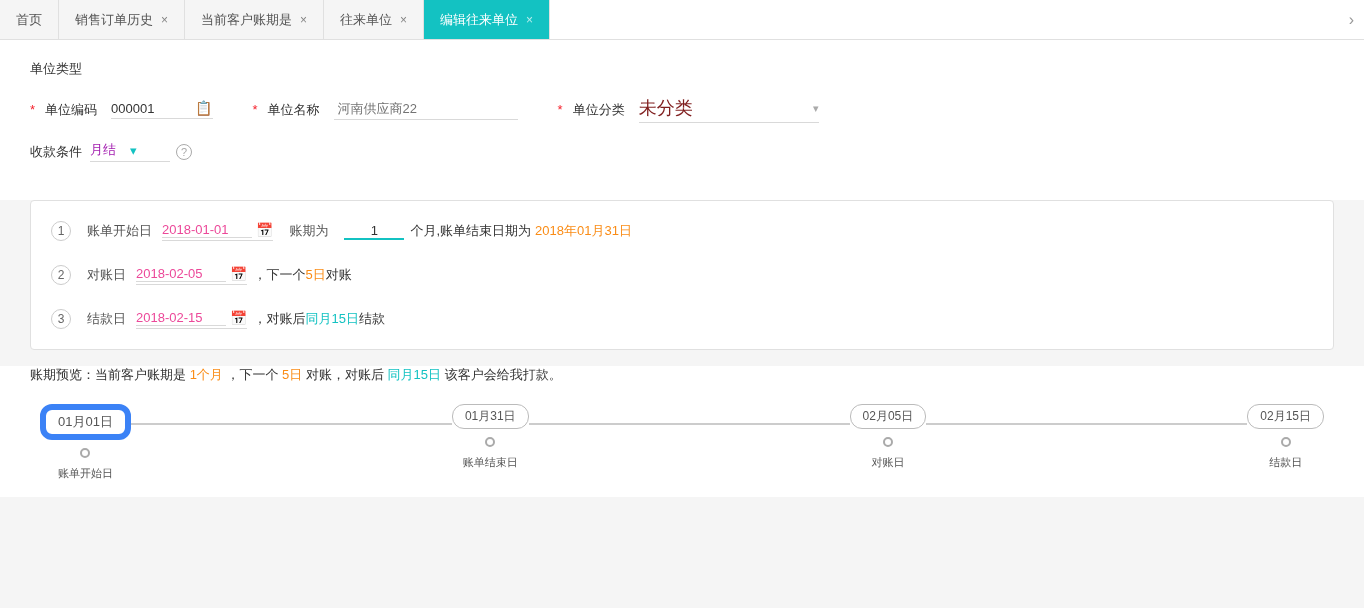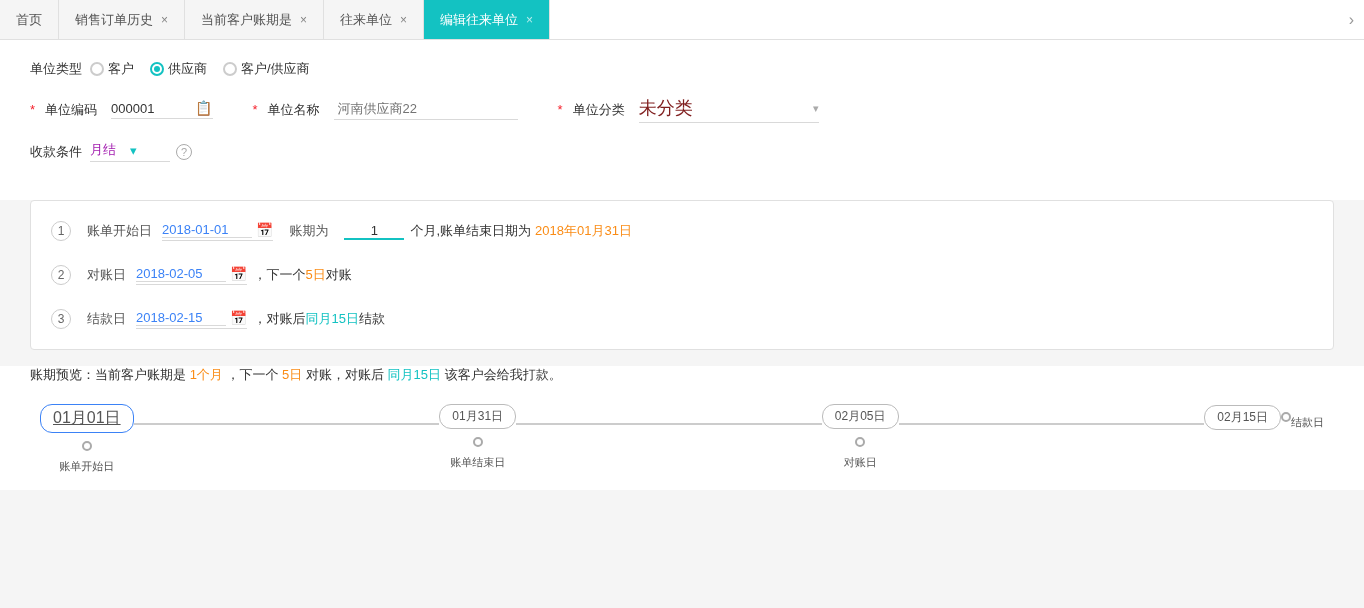--- a/index.html
+++ b/index.html
@@ -24,21 +24,21 @@
     .form-area { background: #fff; padding: 20px 30px; }
     .form-row { display: flex; align-items: center; margin-bottom: 18px; }
     .form-label { color: #333; margin-right: 8px; white-space: nowrap; font-size: 13px; }
     .required { color: #f5222d; margin-right: 4px; }
     .radio-group { display: flex; align-items: center; gap: 16px; }
     .radio-item { display: flex; align-items: center; gap: 4px; cursor: pointer; }
     .radio-circle { width: 14px; height: 14px; border-radius: 50%; border: 2px solid #ccc; display: inline-flex; align-items: center; justify-content: center; }
     .radio-circle.checked { border-color: #13c2c2; }
     .radio-circle.checked::after { content: ''; width: 6px; height: 6px; border-radius: 50%; background: #13c2c2; }
     .input-with-icon { display: flex; align-items: center; gap: 4px; border-bottom: 1px solid #d9d9d9; padding-bottom: 2px; }
-    .input-with-icon input { border: none; outline: none; font-size: 13px; color: #3b82f6; background: transparent; min-width: 80px; }
+    .input-with-icon input { border: none; outline: none; font-size: 13px; color: #ec4899; background: transparent; min-width: 80px; }
     .cal-icon { color: #aaa; font-size: 14px; cursor: pointer; }
     .dropdown-field { display: flex; align-items: center; border-bottom: 1px solid #d9d9d9; padding-bottom: 2px; min-width: 120px; cursor: pointer; }
     .dropdown-field span { flex: 1; font-size: 13px; color: #13c2c2; }
     .dropdown-arrow { color: #aaa; font-size: 11px; }
     .question-icon { width: 16px; height: 16px; border-radius: 50%; border: 1px solid #aaa; display: inline-flex; align-items: center; justify-content: center; font-size: 11px; color: #aaa; cursor: pointer; margin-left: 6px; }
 
     
     .section-box { border: 1px solid #e0e0e0; border-radius: 4px; margin: 0 30px 16px; padding: 20px; background: #fff; }
     .section-title { font-size: 13px; color: #333; margin-bottom: 20px; }
 
@@ -84,34 +84,20 @@
     <span>编辑往来单位</span>
     <span class="close-icon">×</span>
   </div>
   <div class="tab-arrow">›</div>
 </div>
 
 <div class="form-area">
 
   <div class="form-row">
     <span class="form-label">单位类型</span>
-    <div class="radio-group">
-      <div class="radio-item">
-        <div class="radio-circle"></div>
-        <span>客户</span>
-      </div>
-      <div class="radio-item">
-        <div class="radio-circle checked"></div>
-        <span>供应商</span>
-      </div>
-      <div class="radio-item">
-        <div class="radio-circle"></div>
-        <span>客户/供应商</span>
-      </div>
-    </div>
   </div>
 
   <div class="form-row form-row-fields">
     <div class="field-group">
       <span class="required">*</span>
       <span class="form-label">单位编码</span>
       <div class="input-with-icon">
         <input type="text" style="width: 80px; color: rgb(51, 51, 51);" value="000001">
         <span class="cal-icon">📋</span>
       </div>
@@ -188,39 +174,39 @@
     <span>，下一个</span>
     <span class="highlight-orange">5日</span>
     <span> 对账，对账后</span>
     <span class="highlight-teal"> 同月15日</span>
     <span> 该客户会给我打款。</span>
   </div>
 
   <div style="display:flex;align-items:flex-start;width:100%;padding:0 10px;">
 
     <div style="display:flex;flex-direction:column;align-items:center;">
-      <div style="border:1px solid #3b82f6;border-radius:12px;padding:3px 12px;font-size:16px;color:#555;white-space:nowrap;text-decoration:underline;">01月01日</div>
+      <div style="border:6px solid #3b82f6;border-radius:12px;padding:3px 12px;font-size:13px;color:#555;white-space:nowrap;">01月01日</div>
       <div style="width:10px;height:10px;border-radius:50%;border:2px solid #aaa;background:#fff;margin:8px 0;"></div>
       <div style="font-size:11px;color:#555;white-space:nowrap;">账单开始日</div>
     </div>
     <div style="flex:1;height:2px;background:#ccc;margin-top:19px;"></div>
 
     <div style="display:flex;flex-direction:column;align-items:center;">
       <div style="border:1px solid #bbb;border-radius:12px;padding:3px 12px;font-size:12px;color:#555;white-space:nowrap;">01月31日</div>
       <div style="width:10px;height:10px;border-radius:50%;border:2px solid #aaa;background:#fff;margin:8px 0;"></div>
       <div style="font-size:11px;color:#555;white-space:nowrap;">账单结束日</div>
     </div>
     <div style="flex:1;height:2px;background:#ccc;margin-top:19px;"></div>
 
     <div style="display:flex;flex-direction:column;align-items:center;">
       <div style="border:1px solid #bbb;border-radius:12px;padding:3px 12px;font-size:12px;color:#555;white-space:nowrap;">02月05日</div>
       <div style="width:10px;height:10px;border-radius:50%;border:2px solid #aaa;background:#fff;margin:8px 0;"></div>
       <div style="font-size:11px;color:#555;white-space:nowrap;">对账日</div>
     </div>
     <div style="flex:1;height:2px;background:#ccc;margin-top:19px;"></div>
 
-    <div style="display:flex;flex-direction:row;align-items:flex-end;">
+    <div style="display:flex;flex-direction:column;align-items:center;">
       <div style="border:1px solid #bbb;border-radius:12px;padding:3px 12px;font-size:12px;color:#555;white-space:nowrap;">02月15日</div>
       <div style="width:10px;height:10px;border-radius:50%;border:2px solid #aaa;background:#fff;margin:8px 0;"></div>
       <div style="font-size:11px;color:#555;white-space:nowrap;">结款日</div>
     </div>
   </div>
 </div>
 
 </body></html>

